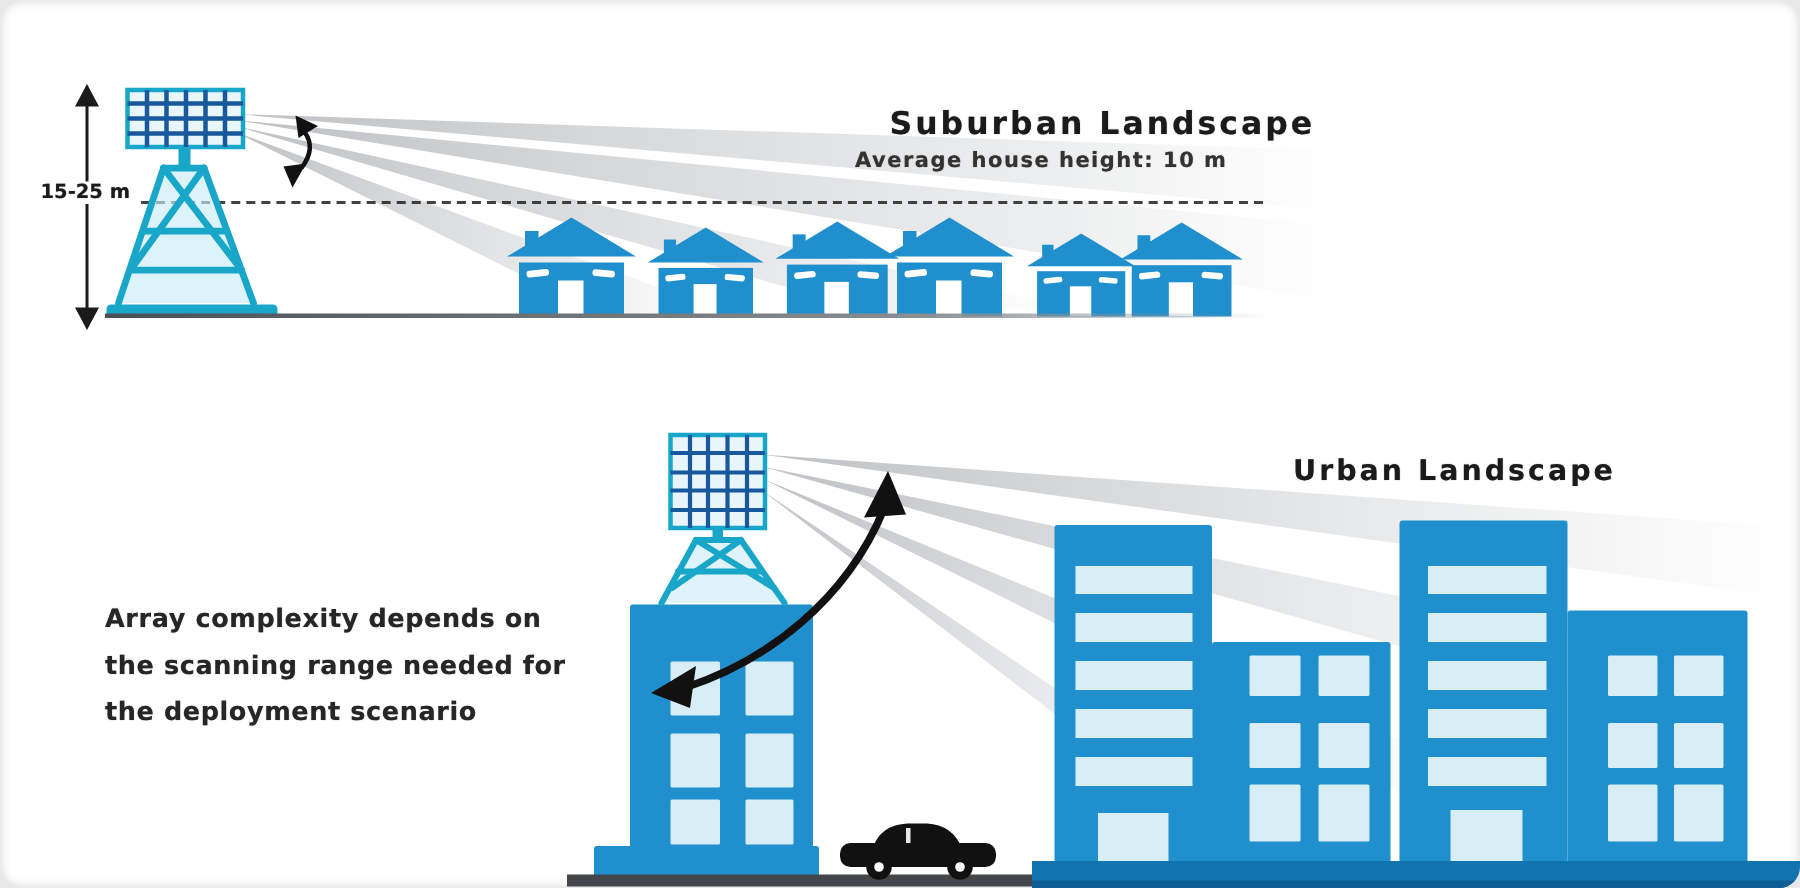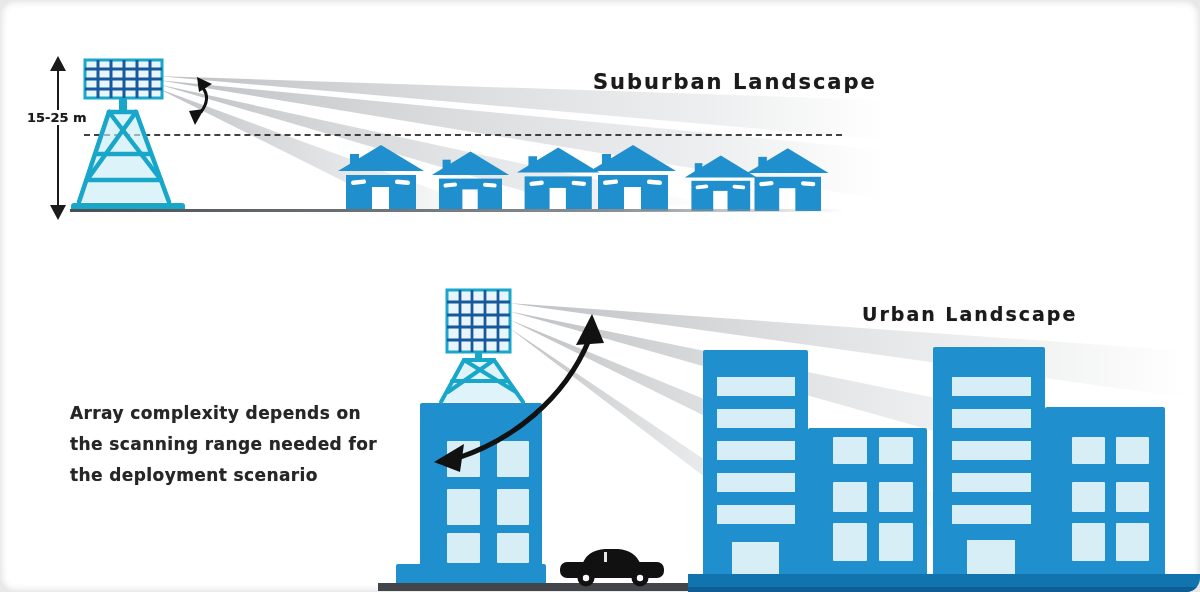--- a/index.html
+++ b/index.html
@@ -50,21 +50,21 @@
       <polygon points="9,30 330,148 255,153" fill="url(#bg1)"></polygon>
     </svg>
 
     <div class="abs dashed-line" style="left:84px;top:134px;width:758px;height:0;"></div>
 
     <svg class="abs" style="left:38px;top:56px;" width="44" height="164" viewBox="0 0 44 164">
       <line x1="20" y1="12" x2="20" y2="152" stroke="#1b1b1b" stroke-width="2"></line>
       <polygon points="20,0 12,15 28,15" fill="#1b1b1b"></polygon>
       <polygon points="20,164 12,149 28,149" fill="#1b1b1b"></polygon>
     </svg>
-    <div class="abs hand dim-label" style="left:24px;top:110px;">15-25 m</div>
+    <div class="abs hand dim-label" style="left:24px;top:121px;">15-25 m</div>
 
     <svg class="abs" style="left:65px;top:52px;" width="125" height="164" viewBox="0 0 125 164">
       <polygon points="44,60 71,60 104,150 14,150" fill="#c9ecf6" opacity="0.65"></polygon>
       <g stroke="var(--tower-teal)" stroke-width="4.5" fill="none" stroke-linecap="round">
         <line x1="44" y1="60" x2="14" y2="150"></line>
         <line x1="71" y1="60" x2="104" y2="150"></line>
         <line x1="44" y1="60" x2="71" y2="60"></line>
         <line x1="44" y1="60" x2="96" y2="128"></line>
         <line x1="71" y1="60" x2="22" y2="128"></line>
         <line x1="31" y1="102" x2="86" y2="102"></line>
@@ -108,20 +108,21 @@
       <use href="#house" width="90" height="66" transform="translate(105,15.6) scale(0.9)"></use>
       <use href="#house" width="90" height="66" transform="translate(190,11.6) scale(0.96)"></use>
       <use href="#house" width="90" height="66" transform="translate(263,9) scale(1)"></use>
       <use href="#house" width="90" height="66" transform="translate(358,19.6) scale(0.84)"></use>
       <use href="#house" width="90" height="66" transform="translate(420,12.3) scale(0.95)"></use>
     </svg>
 
     <div class="abs ground-top" style="left:70px;top:209px;width:775px;height:3px;"></div>
 
     <div class="abs hand scene-title" style="left:593px;top:70px;">Suburban Landscape</div>
+    <div class="abs hand scene-sub" style="left:570px;top:99px;">Average house height: 10 m</div>
   </div>
 
   <div class="abs" style="left:0;top:250px;width:1200px;height:342px;">
 
     <div class="abs hand note" style="left:70px;top:148px;width:320px;">Array complexity depends on
 the scanning range needed for
 the deployment scenario</div>
 
     <div class="abs hand scene-title" style="left:862px;top:53px;font-size:19px;">Urban Landscape</div>
 

